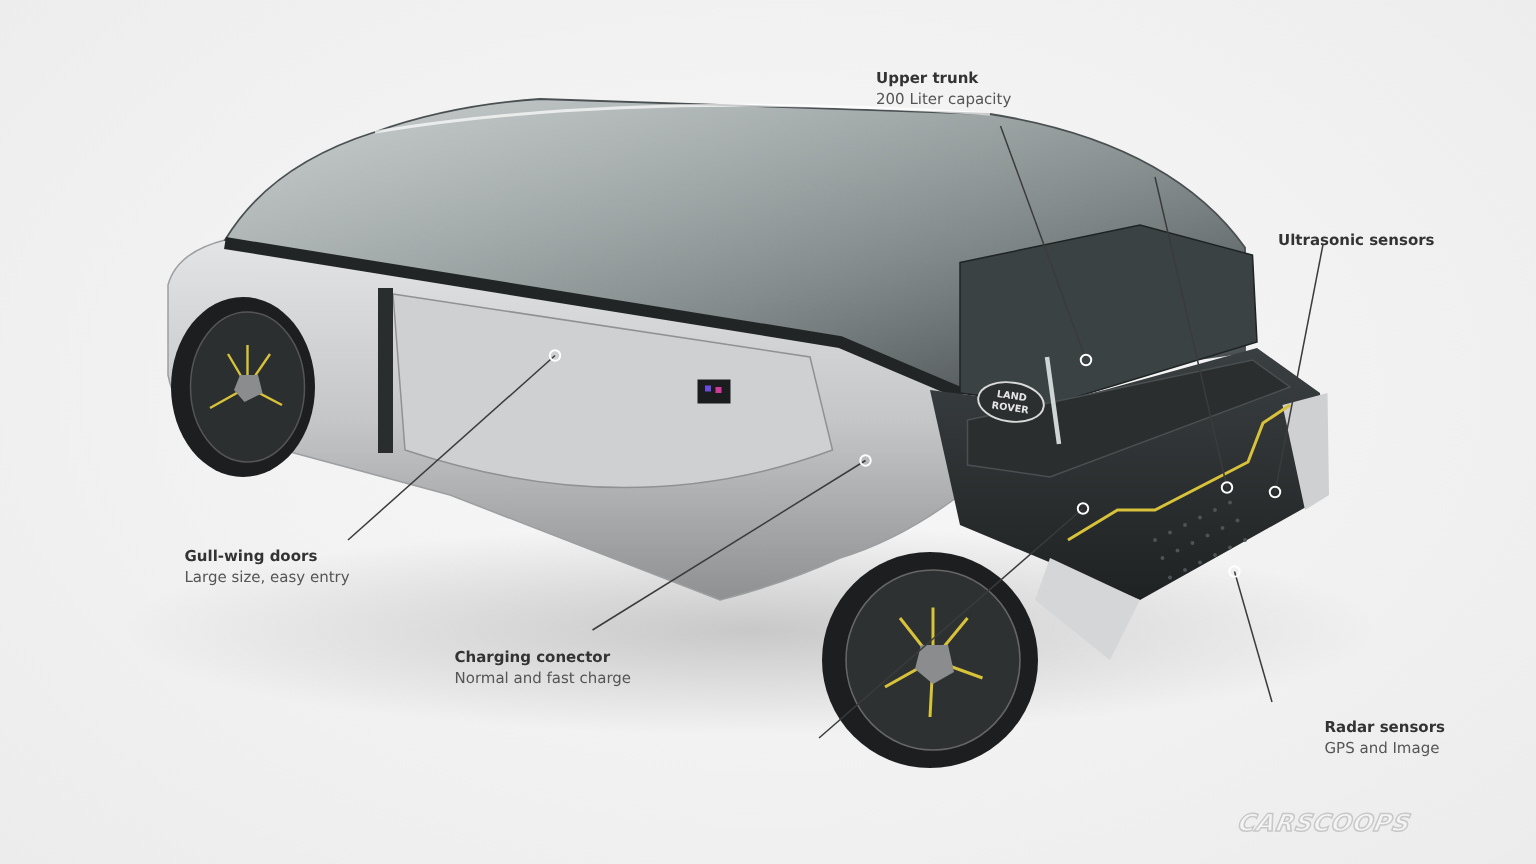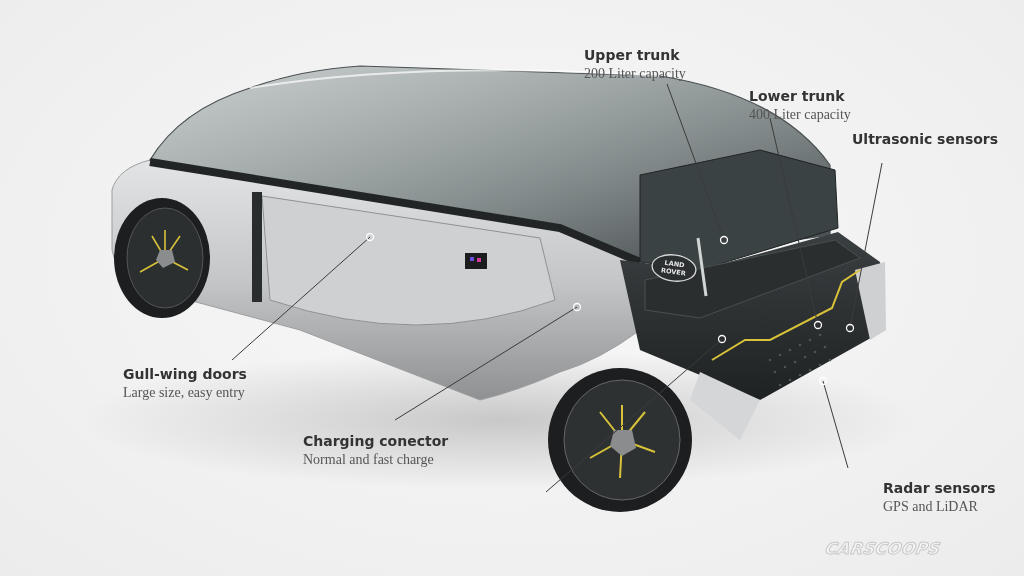--- a/index.html
+++ b/index.html
@@ -9,22 +9,22 @@
     font-family: "DejaVu Sans", "Liberation Sans", sans-serif;
   }
   .stage {
     position: relative; width: 1024px; height: 576px;
     background: radial-gradient(ellipse at 50% 45%, #f8f8f8 0%, #f1f1f1 60%, #ececec 100%);
   }
   svg.scene { position: absolute; left: 0; top: 0; }
   .callout {
     position: absolute; color: #3a3a3a; line-height: 1.35;
   }
-  .callout .title { font-weight: bold; font-size: 14px; color: #333; display: block; white-space: nowrap; }
-  .callout .sub { font-size: 14px; color: #555; display: block; white-space: nowrap; font-family: Liberation Serif, serif; }
+  .callout .title { font-weight: bold; font-size: 10px; color: #333; display: block; white-space: nowrap; }
+  .callout .sub { font-size: 10px; color: #555; display: block; white-space: nowrap; }
   .watermark {
     position: absolute; left: 826px; top: 539px;
     font-family: "DejaVu Sans", sans-serif; font-weight: bold; font-style: italic;
     font-size: 16px; letter-spacing: 0.5px; color: #f4f4f4;
     -webkit-text-stroke: 1px #c8c8c8;
     transform: skewX(-12deg);
   }
 </style>
 </head>
 <body>
@@ -143,39 +143,35 @@
       <circle cx="722" cy="339" r="3.5"></circle>
       <circle cx="823" cy="381" r="3.5"></circle>
     </g>
   </svg>
 
   <div class="callout" style="left:584px; top:46px;">
     <span class="title">Upper trunk</span>
     <span class="sub">200 Liter capacity</span>
   </div>
 
-  <div class="callout" style="left:749px; top:87px;">
-    <span class="title">Lower trunk</span>
-    <span class="sub">400 Liter capacity</span>
-  </div>
 
-  <div class="callout" style="left:852px; top:130px;">
+  <div class="callout" style="left:852px; top:154px;">
     <span class="title">Ultrasonic sensors</span>
   </div>
 
   <div class="callout" style="left:303px; top:432px;">
     <span class="title">Charging conector</span>
     <span class="sub">Normal and fast charge</span>
   </div>
 
   <div class="callout" style="left:123px; top:365px;">
     <span class="title">Gull-wing doors</span>
     <span class="sub">Large size, easy entry</span>
   </div>
 
 
   <div class="callout" style="left:859px; top:479px;margin-left:24px;">
     <span class="title">Radar sensors</span>
-    <span class="sub">GPS and LiDAR</span>
+    <span class="sub">GPS and Image</span>
   </div>
 
   <div class="watermark">CARSCOOPS</div>
 </div>
 
 </body></html>

